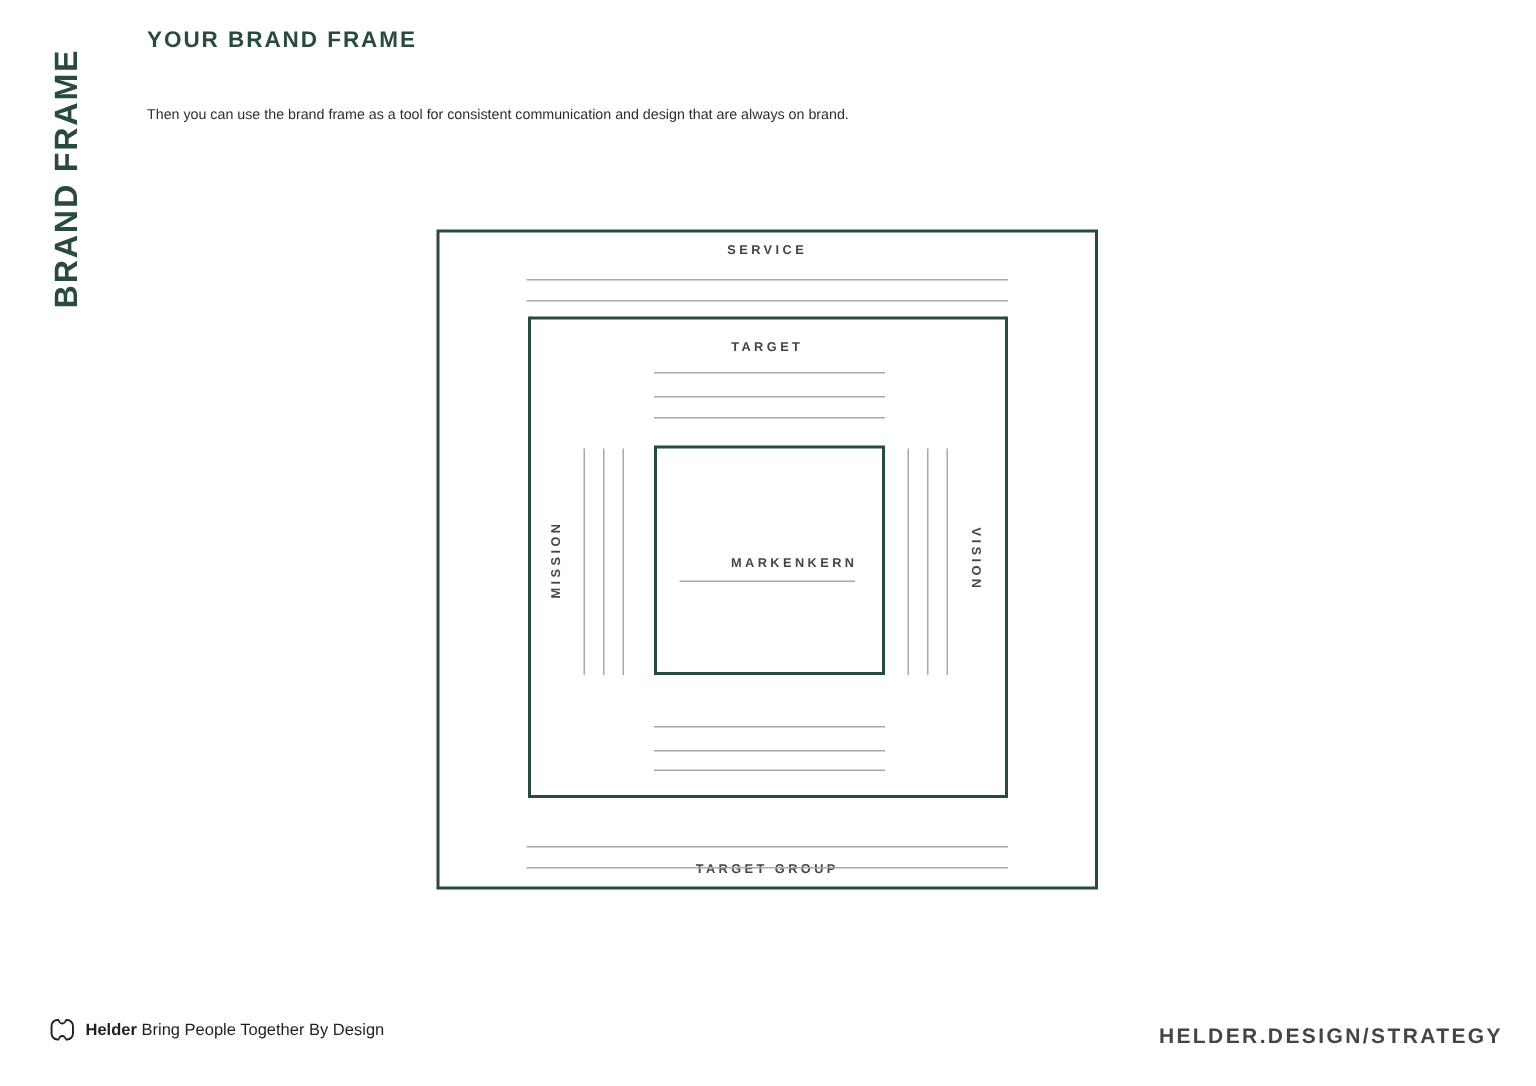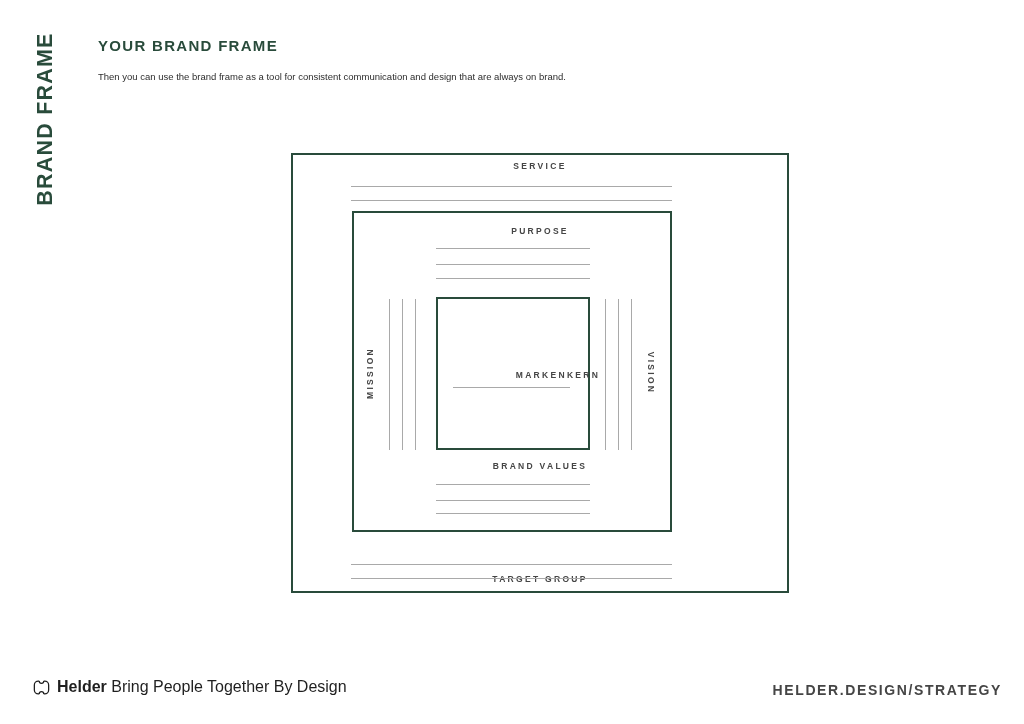--- a/index.html
+++ b/index.html
@@ -27,39 +27,39 @@
     white-space:nowrap;
     font-size:21.5px;
     font-weight:700;
     letter-spacing:1.2px;
     color:var(--accent);
   }
 
   
   .heading{
     position:absolute;
-    left:98px;top:37px;
+    left:98px;top:18px;
     font-size:15px;
     font-weight:700;
     letter-spacing:1.3px;
     color:var(--accent);
   }
   .desc{
     position:absolute;
     left:98px;top:58px;
     font-size:9.5px;
     line-height:12.5px;
     color:var(--text);
   }
 
   
   .diagram{
     position:absolute;
     left:291px;top:153px;
-    width:498px;height:440px;
+    width:441px;height:440px;
     border:2px solid var(--accent);
   }
   .frame{position:absolute;border:2px solid var(--accent);}
   .purpose-frame{left:59px;top:56px;width:320px;height:321px;}
   .core-box{left:143px;top:142px;width:154px;height:153px;}
 
   .dlabel{
     position:absolute;left:0;right:0;
     text-align:center;
     font-size:8.5px;
@@ -79,21 +79,21 @@
   .vlabel.cw{transform:translate(-50%,-50%) rotate(90deg);}
 
   .hline{position:absolute;height:1px;background:var(--line);}
   .vline{position:absolute;width:1px;background:var(--line);}
 
   
   .footer-left{
     position:absolute;
     left:33px;top:678px;
     display:flex;align-items:center;gap:7px;
-    font-size:16px;
+    font-size:11px;
     color:var(--footnote);
   }
   .footer-left .brand{font-weight:700;}
   .footer-right{
     position:absolute;
     right:22px;top:682px;
     font-size:14px;
     letter-spacing:1.6px;
     color:var(--label);
     font-weight:bold;
@@ -112,40 +112,39 @@
     <span>Then you can use the brand frame as a tool for consistent communication and design that are always on brand.</span>
   </p>
 
   <div class="diagram">
 
     <div class="dlabel" style="top:6px;">SERVICE</div>
     <div class="hline" style="left:58px;top:31px;width:321px;"></div>
     <div class="hline" style="left:58px;top:45px;width:321px;"></div>
 
     <div class="frame purpose-frame"></div>
-    <div class="dlabel" style="top:71px;">PURPOSE</div>
+    <div class="dlabel" style="top:71px;">TARGET</div>
     <div class="hline" style="left:143px;top:93px;width:154px;"></div>
     <div class="hline" style="left:143px;top:109px;width:154px;"></div>
     <div class="hline" style="left:143px;top:123px;width:154px;"></div>
 
     <div class="vlabel ccw" style="left:77px;top:218px;">MISSION</div>
     <div class="vline" style="left:96px;top:144px;height:151px;"></div>
     <div class="vline" style="left:109px;top:144px;height:151px;"></div>
     <div class="vline" style="left:122px;top:144px;height:151px;"></div>
 
     <div class="frame core-box"></div>
     <div class="dlabel" style="top:215px;margin-left:36px;">MARKENKERN</div>
     <div class="hline" style="left:160px;top:232px;width:117px;"></div>
 
     <div class="vline" style="left:312px;top:144px;height:151px;"></div>
     <div class="vline" style="left:325px;top:144px;height:151px;"></div>
     <div class="vline" style="left:338px;top:144px;height:151px;"></div>
     <div class="vlabel cw" style="left:358px;top:218px;">VISION</div>
 
-    <div class="dlabel" style="top:306px;">BRAND VALUES</div>
     <div class="hline" style="left:143px;top:329px;width:154px;"></div>
     <div class="hline" style="left:143px;top:345px;width:154px;"></div>
     <div class="hline" style="left:143px;top:358px;width:154px;"></div>
 
     <div class="dlabel" style="top:387px;margin-top:32px;">TARGET GROUP</div>
     <div class="hline" style="left:58px;top:409px;width:321px;"></div>
     <div class="hline" style="left:58px;top:423px;width:321px;"></div>
   </div>
 
   <div class="footer-left">

